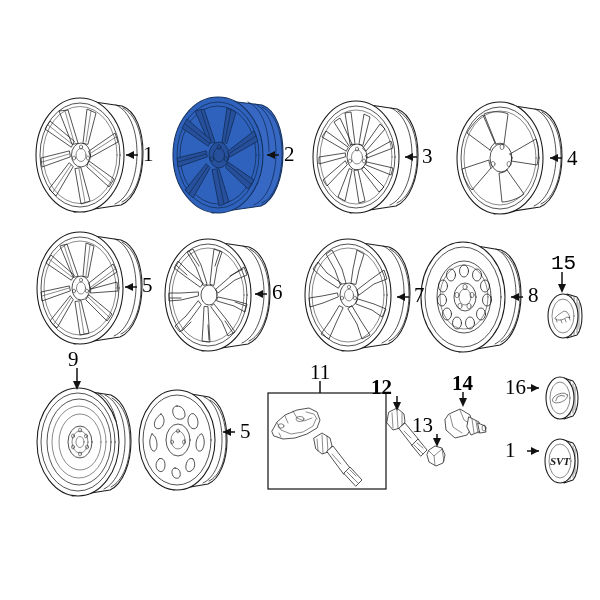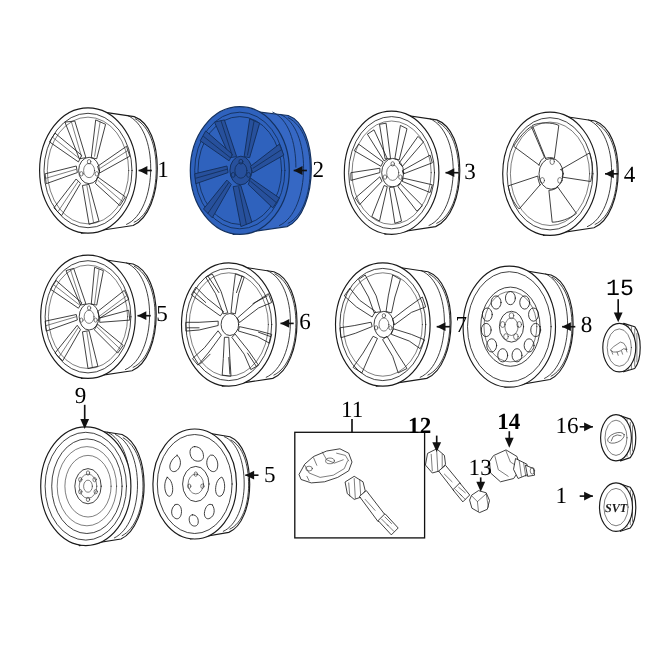--- a/index.html
+++ b/index.html
@@ -631,19 +631,19 @@
   <div class="lbl" style="left:422px; top:146px;">3</div>
   <div class="lbl" style="left:567px; top:148px;">4</div>
   <div class="lbl" style="left:142px; top:275px;">5</div>
   <div class="lbl" style="left:272px; top:282px;">6</div>
   <div class="lbl" style="left:414px; top:285px;">7</div>
   <div class="lbl" style="left:528px; top:285px;">8</div>
   <div class="lbl" style="left:68px;  top:349px;">9</div>
   <div class="lbl" style="left:240px; top:421px;">5</div>
   <div class="lbl" style="left:310px; top:362px;">11</div>
   <div class="lbl" style="left:371px; top:377px;font-weight:bold;">12</div>
-  <div class="lbl" style="left:426px; top:415px;">13</div>
+  <div class="lbl" style="left:412px; top:415px;">13</div>
   <div class="lbl" style="left:452px; top:373px;font-weight:bold;">14</div>
   <div class="lbl" style="left:551px; top:253px;font-family:Liberation Mono, monospace;">15</div>
   <div class="lbl" style="left:505px; top:377px;">16</div>
   <div class="lbl" style="left:505px; top:440px;">1</div>
 
 </div>
 
 </body></html>

